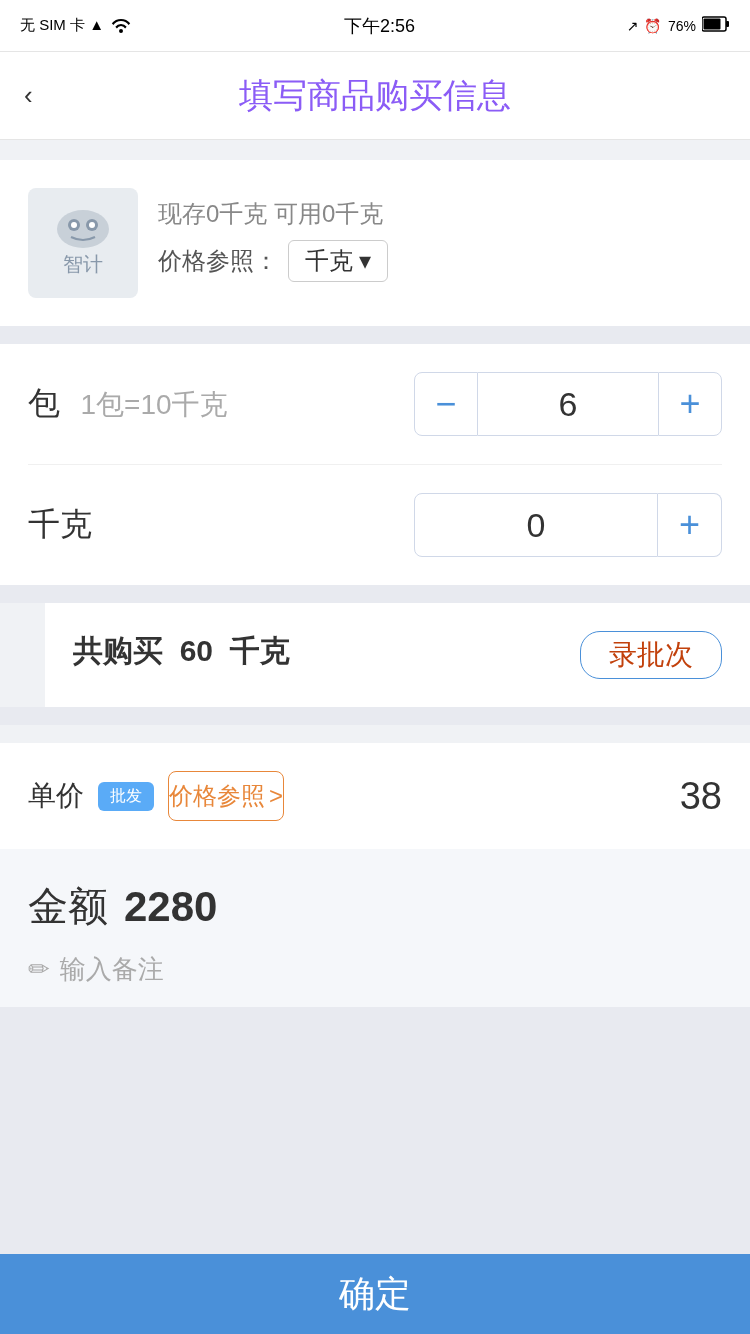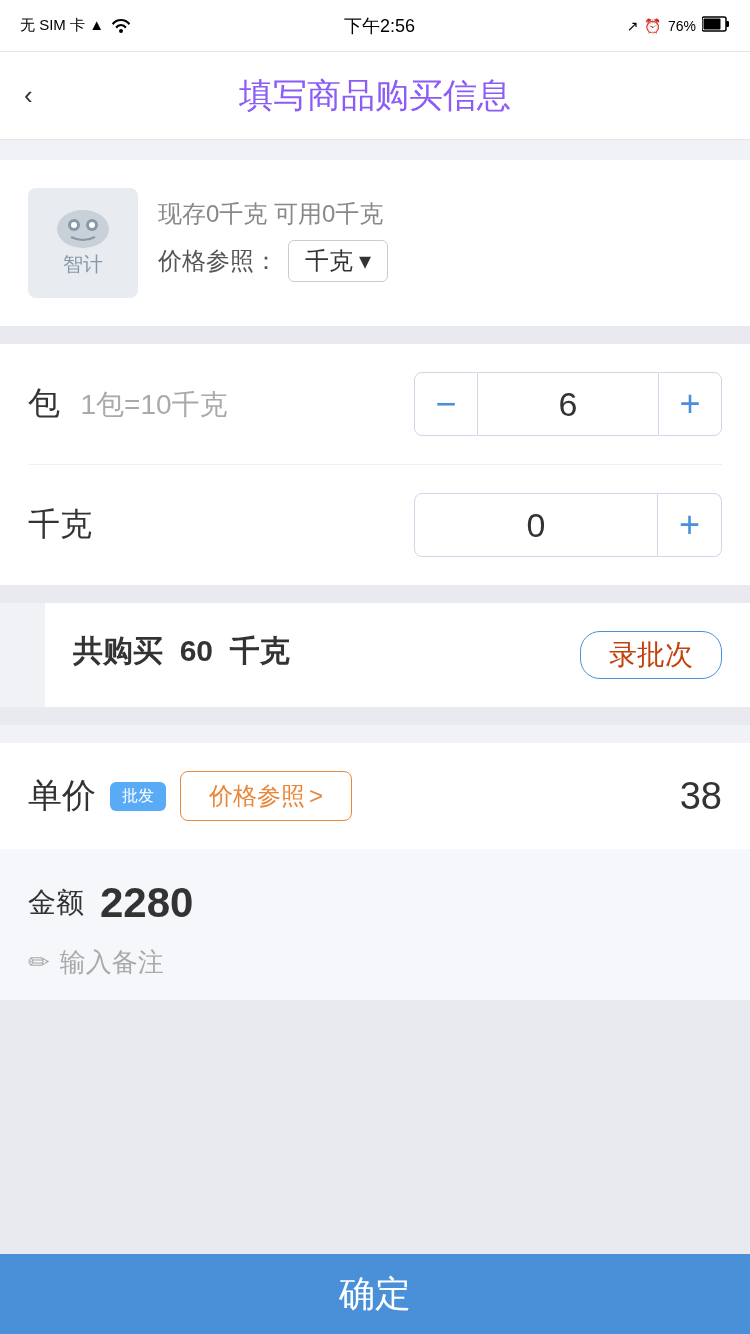--- a/index.html
+++ b/index.html
@@ -229,34 +229,34 @@
       display: flex;
       align-items: center;
       justify-content: space-between;
     }
     .price-left {
       display: flex;
       align-items: center;
       gap: 14px;
     }
     .price-label {
-      font-size: 34px;
+      font-size: 28px;
       color: #333;
     }
     .price-tag {
       background: #5aabf7;
       color: #fff;
       font-size: 16px;
       border-radius: 6px;
       padding: 4px 12px;
     }
     .price-ref-btn {
       border: 1.5px solid #e8873a;
       border-radius: 8px;
-      padding: 8px 28px;
+      padding: 8px 0;
       font-size: 24px;
       color: #e8873a;
       background: #fff;
       display: flex;
       align-items: center;
       gap: 4px;
       cursor: pointer;
     }
     .price-value {
       font-size: 38px;
@@ -268,21 +268,21 @@
     .amount-section {
       background: #f5f7fa;
       padding: 30px 28px 20px 28px;
     }
     .amount-row {
       display: flex;
       align-items: center;
       gap: 16px;
     }
     .amount-label {
-      font-size: 28px;
+      font-size: 40px;
       color: #333;
     }
     .amount-value {
       font-size: 42px;
       color: #333;
       font-weight: 600;
     }
     .note-row {
       display: flex;
       align-items: center;

